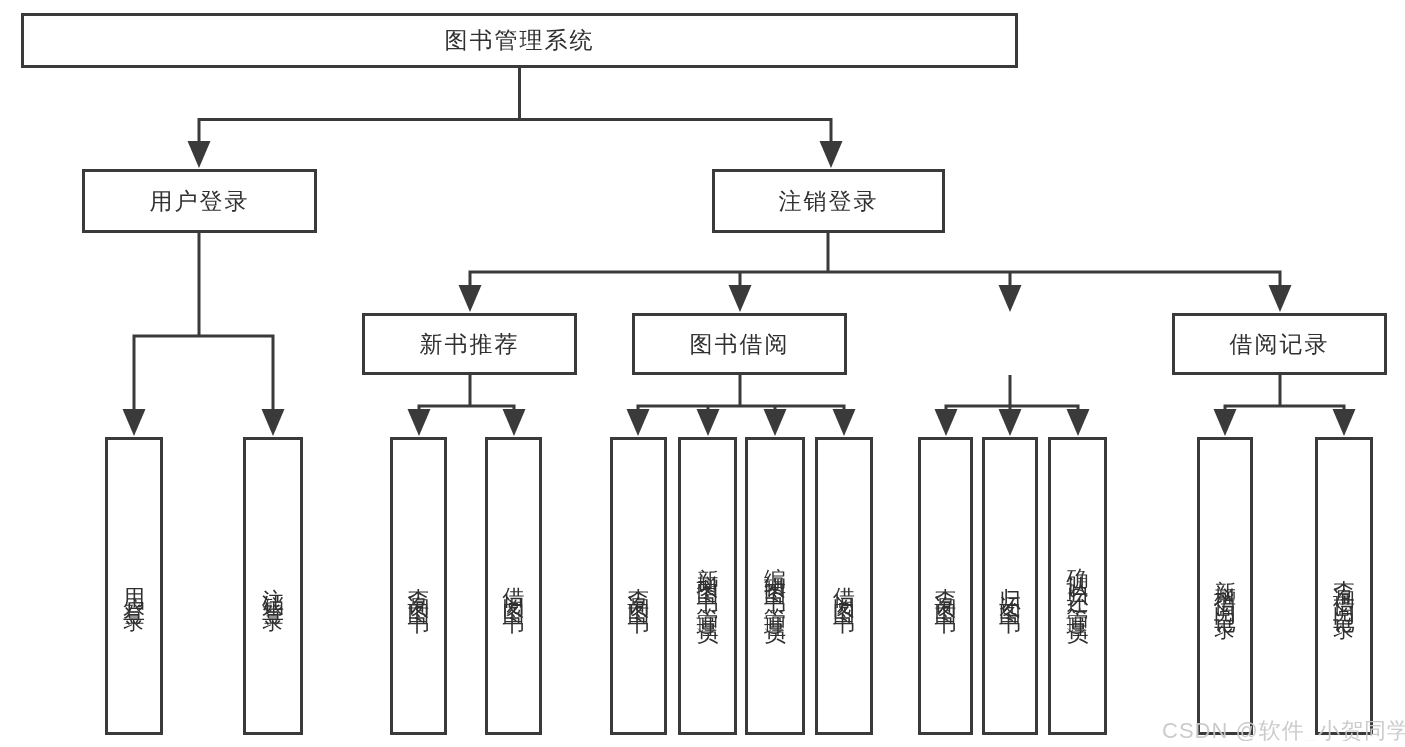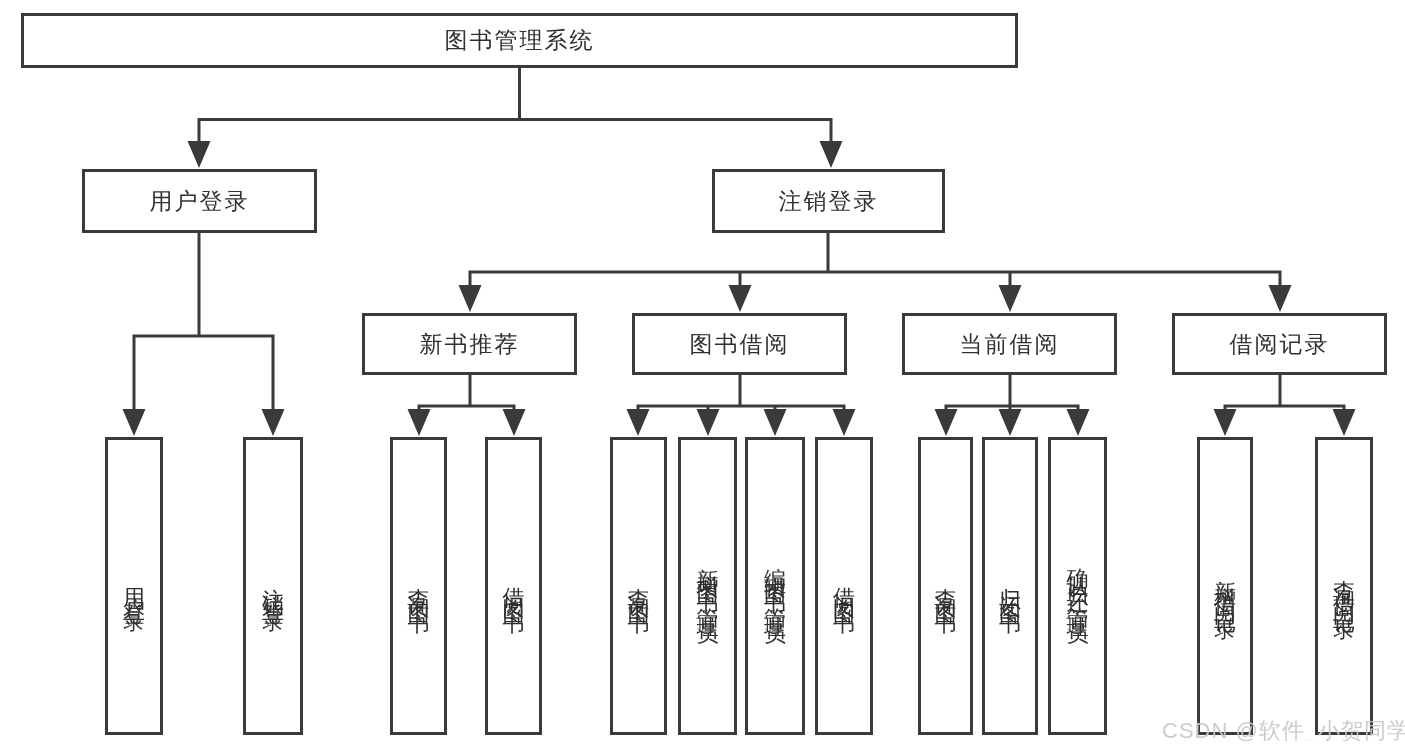--- a/index.html
+++ b/index.html
@@ -120,23 +120,20 @@
   <div class="node h-node n-bookmgmt">
     <span>注销登录</span>
   </div>
 
   <div class="node h-node n-bookborrow">
     <span>图书借阅</span>
   </div>
   <div class="node h-node n-newbookrec">
     <span>新书推荐</span>
   </div>
-  <div class="node h-node n-currentborrow">
-    <span>当前借阅</span>
-  </div>
   <div class="node h-node n-borrowrecords">
     <span>借阅记录</span>
   </div>
 
   <div class="node leaf l-userlogin">
     <span>用户登录</span>
   </div>
   <div class="node leaf l-logout">
     <span>注销登录</span>
   </div>

